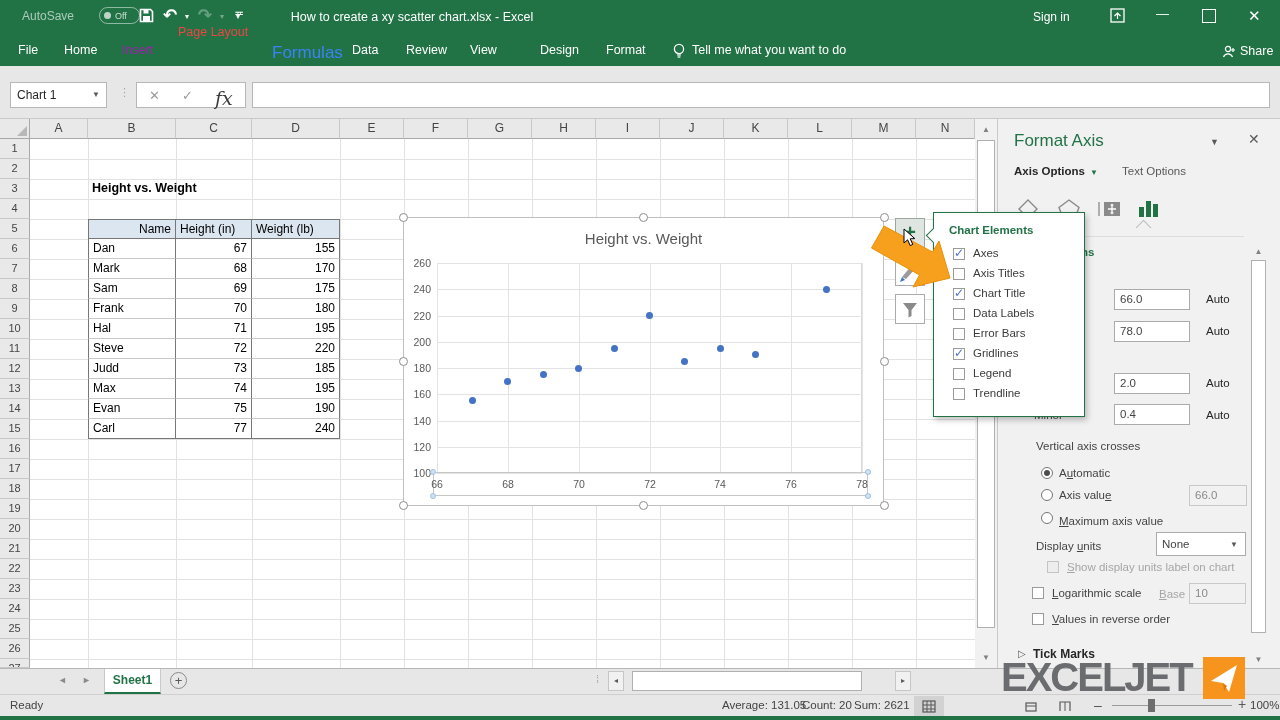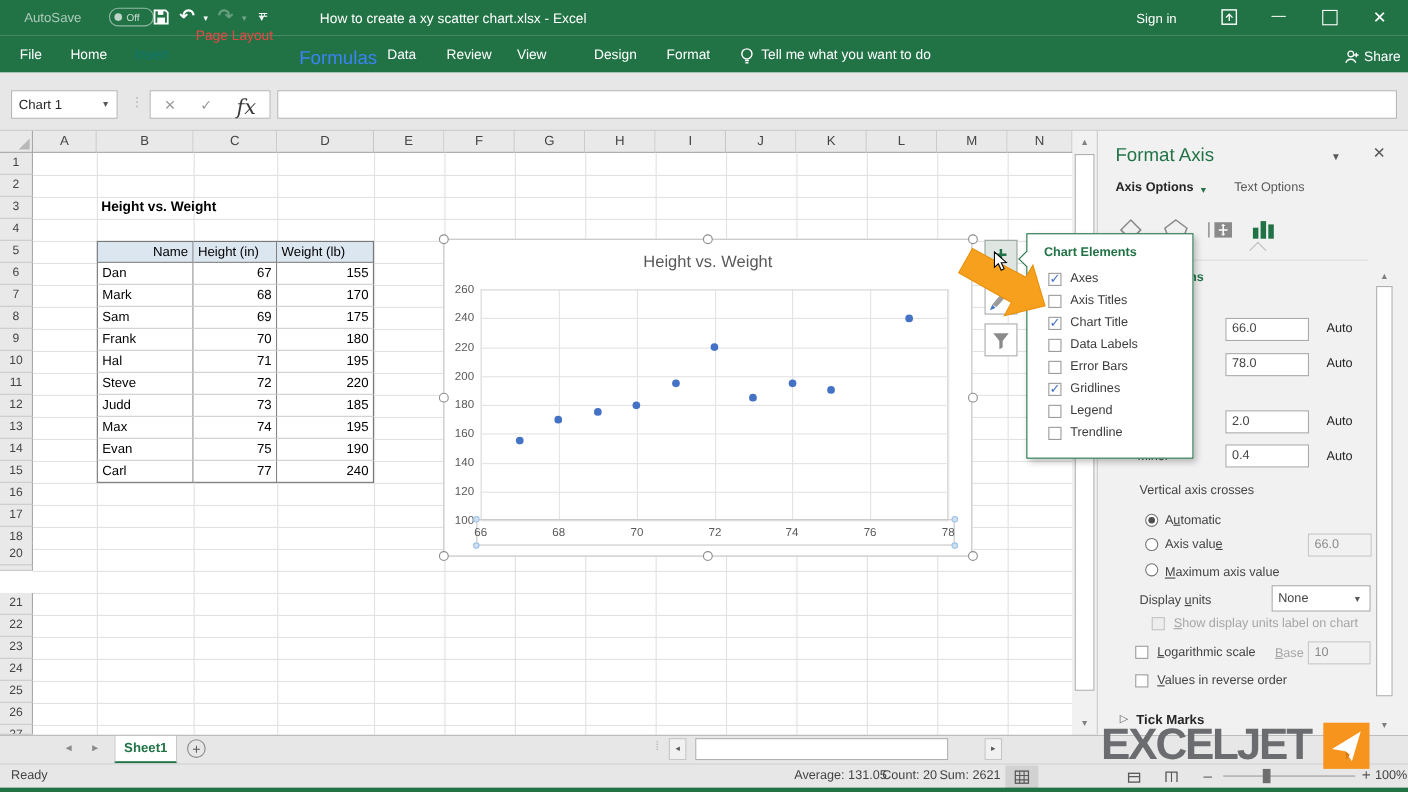--- a/index.html
+++ b/index.html
@@ -104,21 +104,21 @@
     </span>
     <span class="abs wt" style="left:1156px;top:6px;font-size:13px;">—</span>
     <span class="abs" style="left:1202px;top:9px;width:12px;height:12px;border:1.4px solid #fff;"></span>
     <span class="abs wt" style="left:1248px;top:7px;font-size:15px;">✕</span>
   </div>
 
   <div class="abs tabrow"></div>
   <div id="tabs-holder">
       <div class="abs ribbon-tab" style="left: 18px; top: 43px; position: absolute; color: rgb(255, 255, 255); font-size: 12.5px; z-index: 2;">File</div>
       <div class="abs ribbon-tab" style="left: 64px; top: 43px; position: absolute; color: rgb(255, 255, 255); font-size: 12.5px; z-index: 2;">Home</div>
-      <div class="abs ribbon-tab" style="left: 122px; top: 43px; position: absolute; color: #0f766e; font-size: 12.5px; z-index: 2;">Insert</div>
+      <div class="abs ribbon-tab" style="left: 122px; top: 43px; position: absolute; color: #a21caf; font-size: 12.5px; z-index: 2;">Insert</div>
       <div class="abs ribbon-tab" style="left: 178px; top: 25px; position: absolute; color: #ef4444; font-size: 12.5px; z-index: 2;">Page Layout</div>
       <div class="abs ribbon-tab" style="left: 272px; top: 43px; position: absolute; color: #3b82f6; font-size: 17px; z-index: 2;">Formulas</div>
       <div class="abs ribbon-tab" style="left: 352px; top: 43px; position: absolute; color: rgb(255, 255, 255); font-size: 12.5px; z-index: 2;">Data</div>
       <div class="abs ribbon-tab" style="left: 406px; top: 43px; position: absolute; color: rgb(255, 255, 255); font-size: 12.5px; z-index: 2;">Review</div>
       <div class="abs ribbon-tab" style="left: 470px; top: 43px; position: absolute; color: rgb(255, 255, 255); font-size: 12.5px; z-index: 2;">View</div>
       <div class="abs ribbon-tab" style="left: 540px; top: 43px; position: absolute; color: rgb(255, 255, 255); font-size: 12.5px; z-index: 2;">Design</div>
       <div class="abs ribbon-tab" style="left: 606px; top: 43px; position: absolute; color: rgb(255, 255, 255); font-size: 12.5px; z-index: 2;">Format</div>
     </div>
   <span class="abs" style="left:672px;top:43px;z-index:2;">
     <svg width="14" height="16">
@@ -178,21 +178,21 @@
       <div class="rowhead" style="top: 319px; height: 20px; overflow: hidden;">10</div>
       <div class="rowhead" style="top: 339px; height: 20px; overflow: hidden;">11</div>
       <div class="rowhead" style="top: 359px; height: 20px; overflow: hidden;">12</div>
       <div class="rowhead" style="top: 379px; height: 20px; overflow: hidden;">13</div>
       <div class="rowhead" style="top: 399px; height: 20px; overflow: hidden;">14</div>
       <div class="rowhead" style="top: 419px; height: 20px; overflow: hidden;">15</div>
       <div class="rowhead" style="top: 439px; height: 20px; overflow: hidden;">16</div>
       <div class="rowhead" style="top: 459px; height: 20px; overflow: hidden;">17</div>
       <div class="rowhead" style="top: 479px; height: 20px; overflow: hidden;">18</div>
       <div class="rowhead" style="top: 499px; height: 20px; overflow: hidden;">19</div>
-      <div class="rowhead" style="top: 494px; height: 20px; overflow: hidden; text-align: center;">20</div>
+      <div class="rowhead" style="top: 519px; height: 20px; overflow: hidden; text-align: center;">20</div>
       <div class="rowhead" style="top: 539px; height: 20px; overflow: hidden;">21</div>
       <div class="rowhead" style="top: 559px; height: 20px; overflow: hidden;">22</div>
       <div class="rowhead" style="top: 579px; height: 20px; overflow: hidden;">23</div>
       <div class="rowhead" style="top: 599px; height: 20px; overflow: hidden;">24</div>
       <div class="rowhead" style="top: 619px; height: 20px; overflow: hidden;">25</div>
       <div class="rowhead" style="top: 639px; height: 20px; overflow: hidden;">26</div>
       <div class="rowhead" style="top: 659px; height: 9px; overflow: hidden;">27</div>
       <div class="gl" style="left: 88px; top: 139px; width: 1px; height: 529px;"></div>
       <div class="gl" style="left: 176px; top: 139px; width: 1px; height: 529px;"></div>
       <div class="gl" style="left: 252px; top: 139px; width: 1px; height: 529px;"></div>

